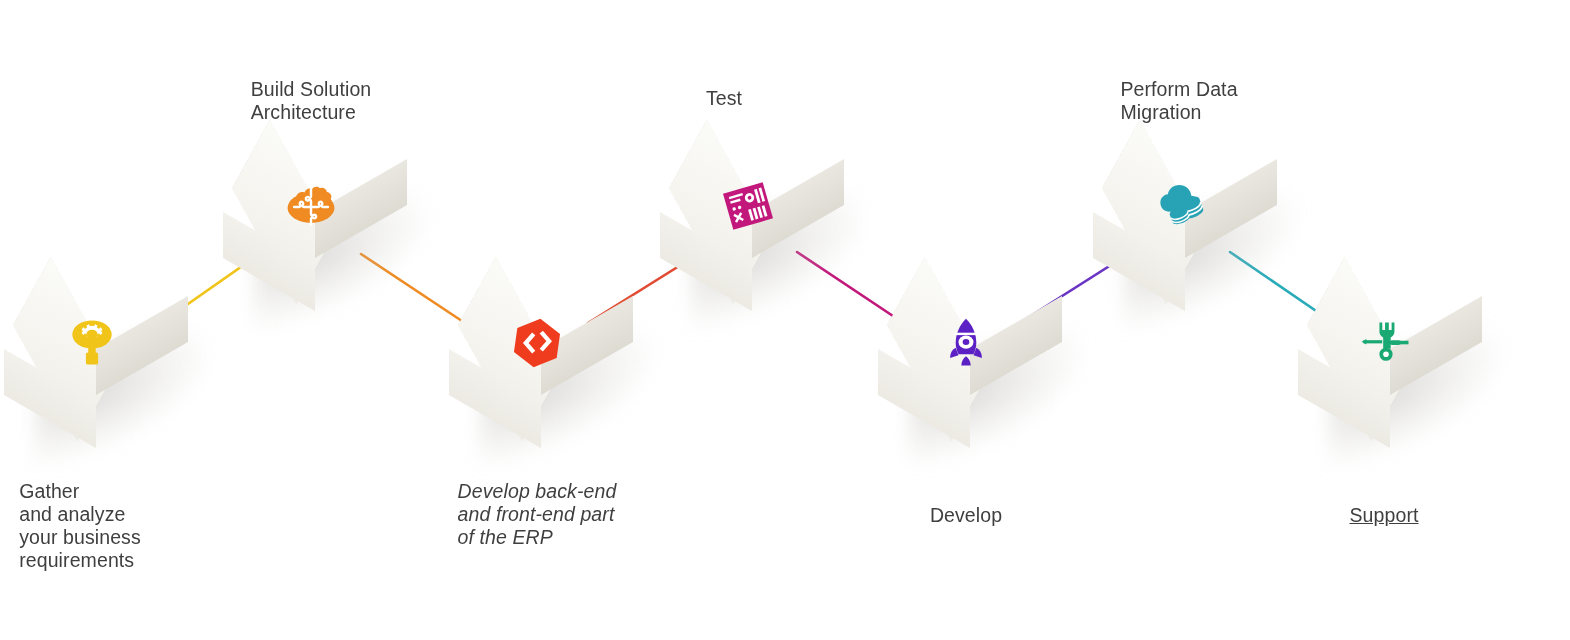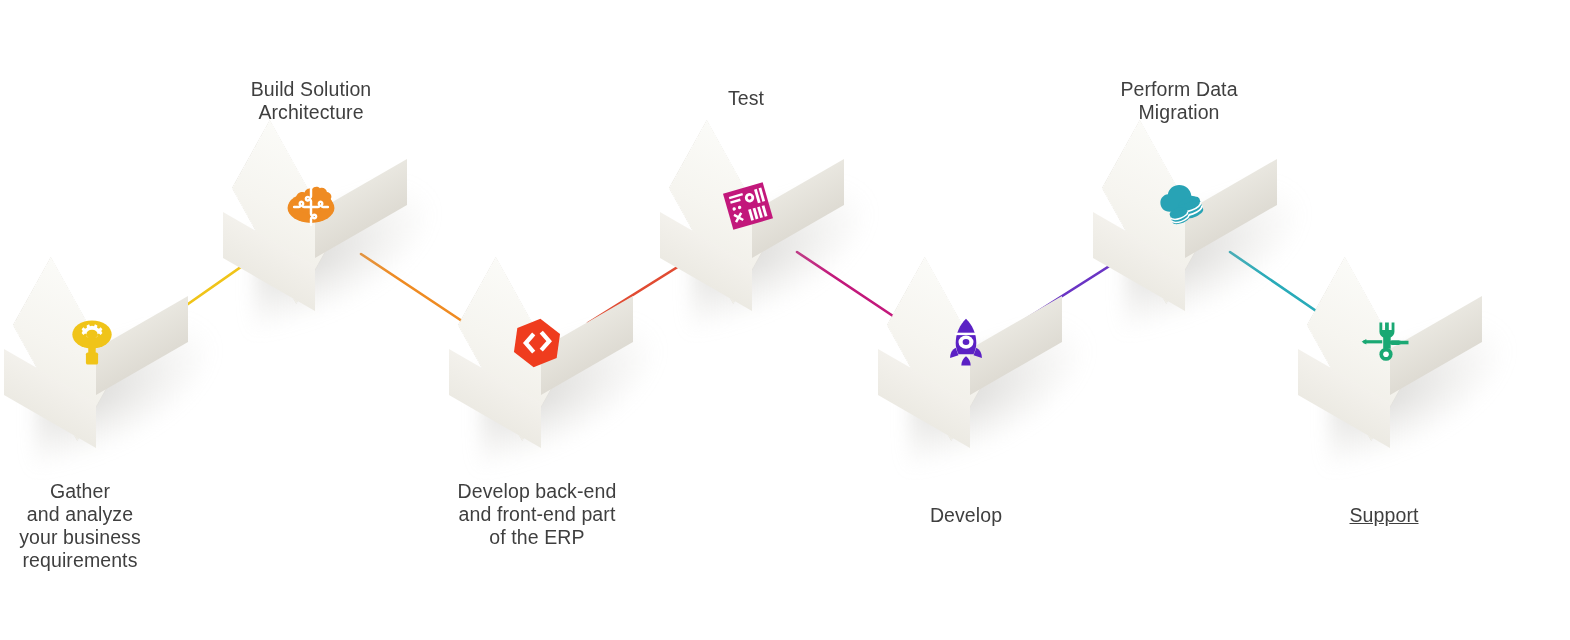--- a/index.html
+++ b/index.html
@@ -87,21 +87,21 @@
     top: -36px;
     width: 68px;
     height: 68px;
     display: flex;
     align-items: center;
     justify-content: center;
   }
   .icon-wrap svg { display: block; }
   .label {
     position: absolute;
-    text-align: center;
+    text-align: left;
     color: #3f3f3f;
     font-size: 19.5px;
     line-height: 23px;
     font-weight: 400;
     white-space: pre-line;
     letter-spacing: 0.1px;
   }
   .label.above { transform: translate(-50%, -100%); }
   .label.below { transform: translate(-50%, 0); }
 </style>
@@ -259,23 +259,23 @@
         </div>
       </div>
     </div>
   <div id="labels">
       <div class="label below" style="left: 80px; top: 480px;">Gather
 and analyze
 your business
 requirements</div>
       <div class="label above" style="left: 311px; top: 124px;">Build Solution
 Architecture</div>
-      <div class="label below" style="left: 537px; top: 480px;">Develop back-end
+      <div class="label below" style="left: 537px; top: 480px; font-style: italic;">Develop back-end
 and front-end part
 of the ERP</div>
-      <div class="label above" style="left: 746px; top: 110px;">Test</div>
+      <div class="label above" style="left: 724px; top: 110px;">Test</div>
       <div class="label below" style="left: 966px; top: 504px;">Develop</div>
       <div class="label above" style="left: 1179px; top: 124px;">Perform Data
 Migration</div>
       <div class="label below" style="left: 1384px; top: 504px; text-decoration: underline;">Support</div>
     </div>
 
 </div>
 
 </body></html>

